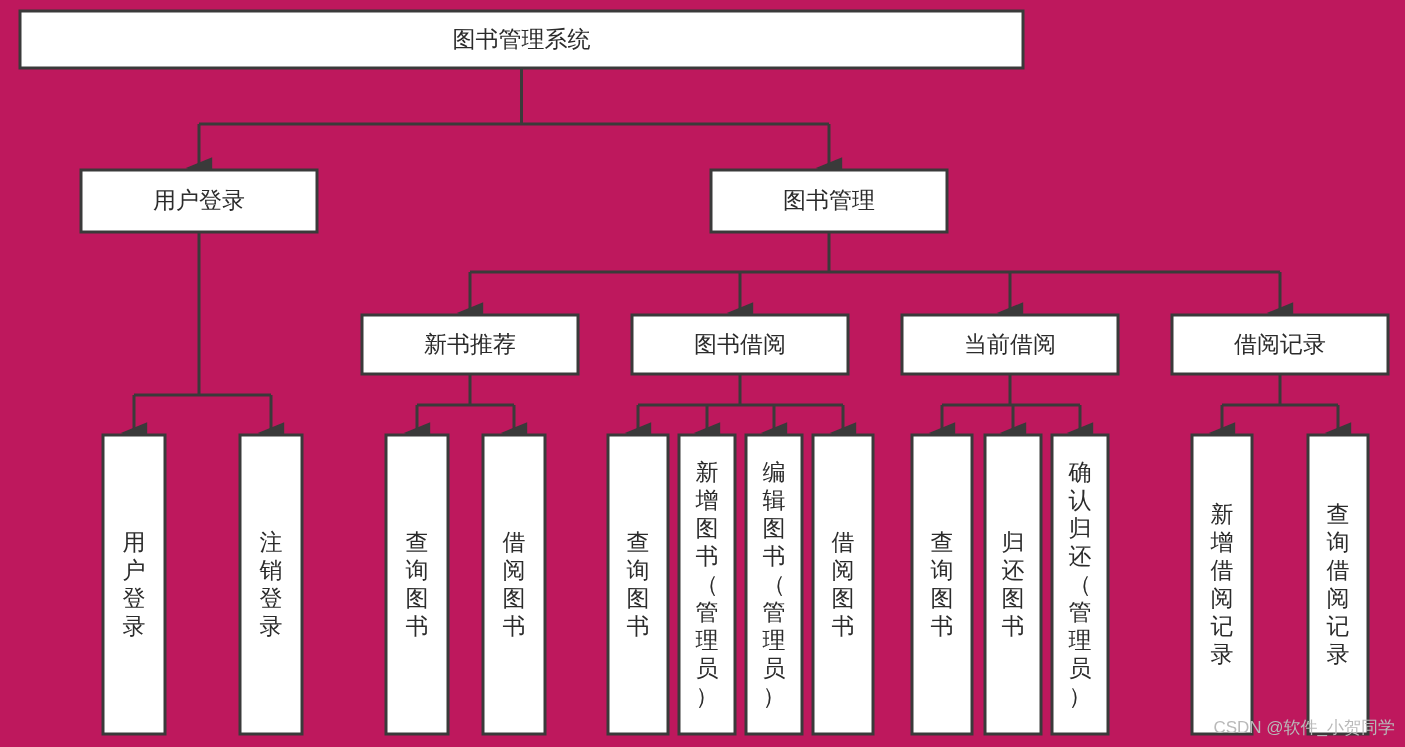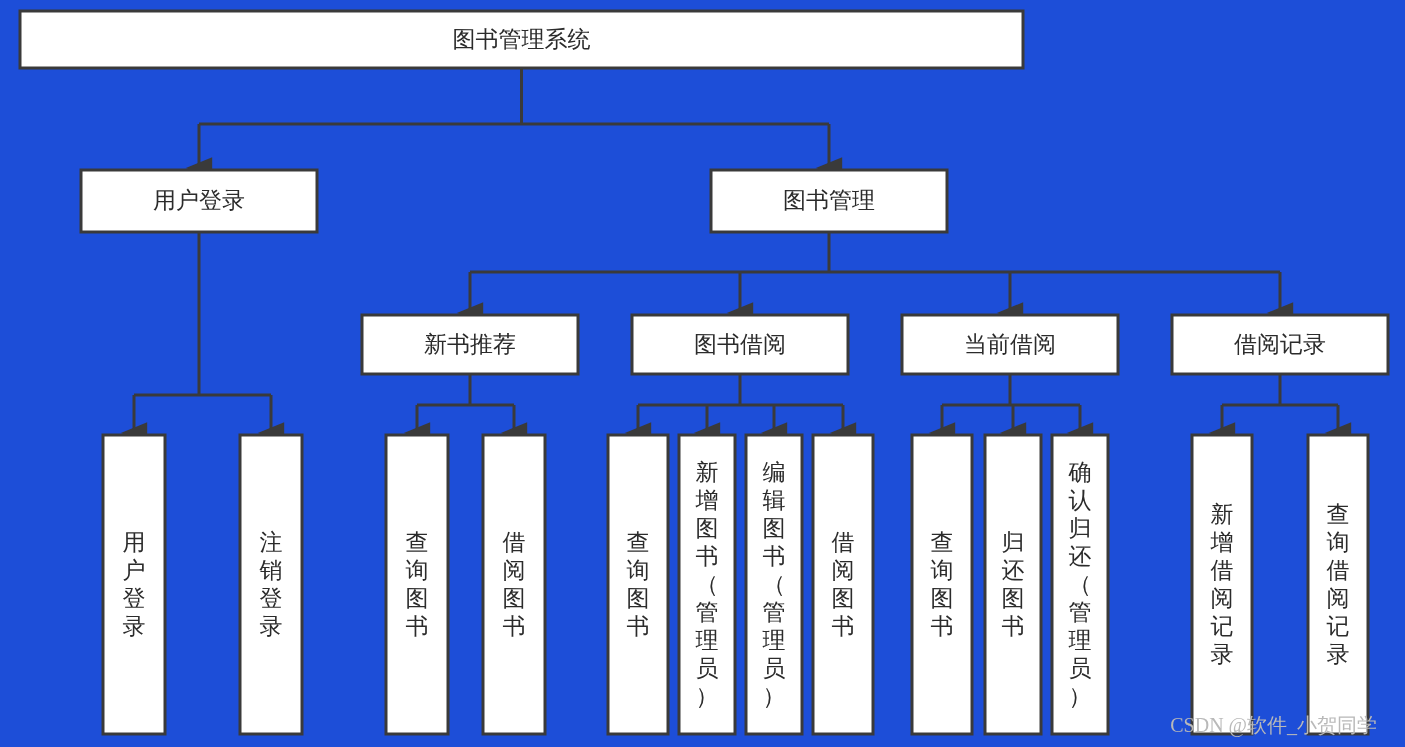--- a/index.html
+++ b/index.html
@@ -1,24 +1,24 @@
 <!DOCTYPE html>
 <html><head>
 <meta charset="utf-8">
 <style>
   html,body{margin:0;padding:0;background:#ffffff;}
   body{font-family:"Liberation Sans","DejaVu Sans",sans-serif;}
-  #stage{position:relative;width:1405px;height:747px;background:#1d4ed8;overflow:hidden;}
+  #stage{position:relative;width:1405px;height:747px;background:#be185d;overflow:hidden;}
   svg#diagram{position:absolute;left:0;top:0;width:1405px;height:747px;display:block;}
   .nodebox{fill:#ffffff;stroke:#3a3a3a;stroke-width:3;}
   .link{stroke:#3a3a3a;stroke-width:3;fill:none;stroke-linecap:butt;stroke-linejoin:miter;}
   .nodelabel{fill:#2b2b2b;font-family:"Liberation Sans","DejaVu Sans",sans-serif;font-size:23px;text-anchor:middle;dominant-baseline:middle;}
   .vlabel{fill:#2b2b2b;font-family:"Liberation Sans","DejaVu Sans",sans-serif;font-size:23px;text-anchor:middle;}
-  .watermark{position:absolute;right:28px;bottom:8px;color:#b9b9b9;font-size:20px;
-             font-family:Liberation Serif, serif;white-space:nowrap;pointer-events:none;}
+  .watermark{position:absolute;right:10px;bottom:8px;color:#b9b9b9;font-size:17px;
+             font-family:Liberation Sans, sans-serif;white-space:nowrap;pointer-events:none;}
 </style>
 </head>
 <body>
 
 <div id="stage">
 
   <svg id="diagram" viewBox="0 0 1405 747" xmlns="http://www.w3.org/2000/svg">
     <defs>
       <marker id="arrowhead" markerWidth="10" markerHeight="10" refX="4.2" refY="5" orient="auto" markerUnits="strokeWidth">
         <path d="M 0.6 0.6 L 7.8 0.6 L 4.2 9.4 z" fill="#3a3a3a"></path>

